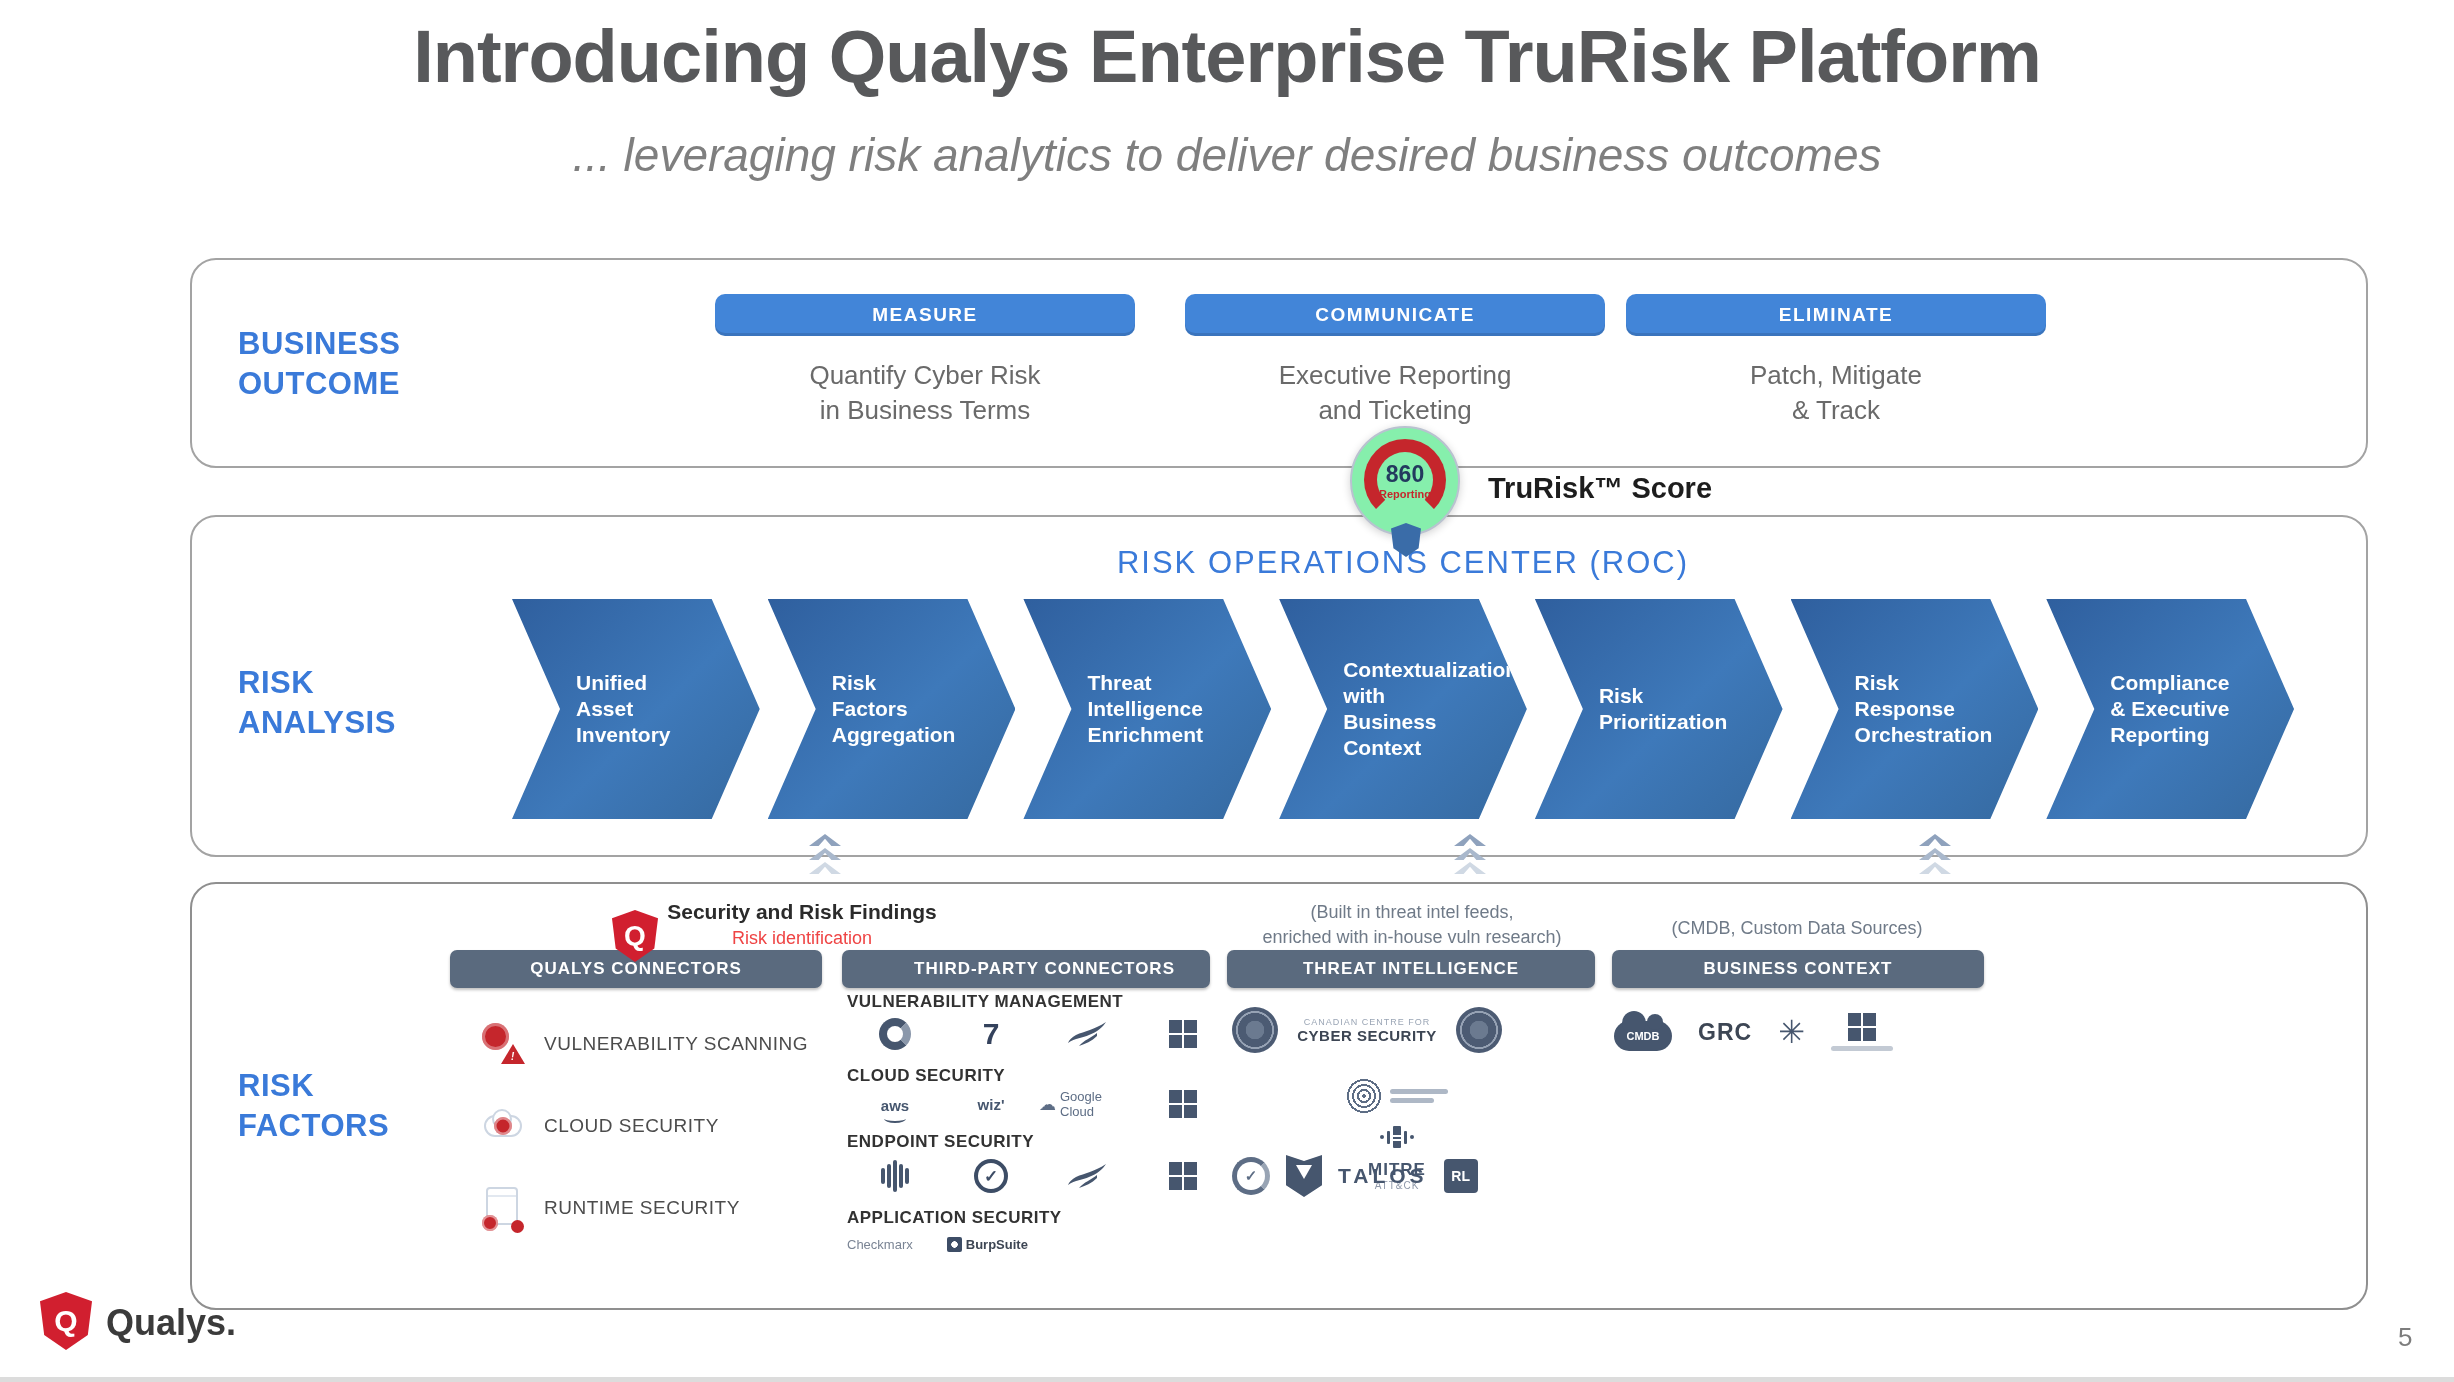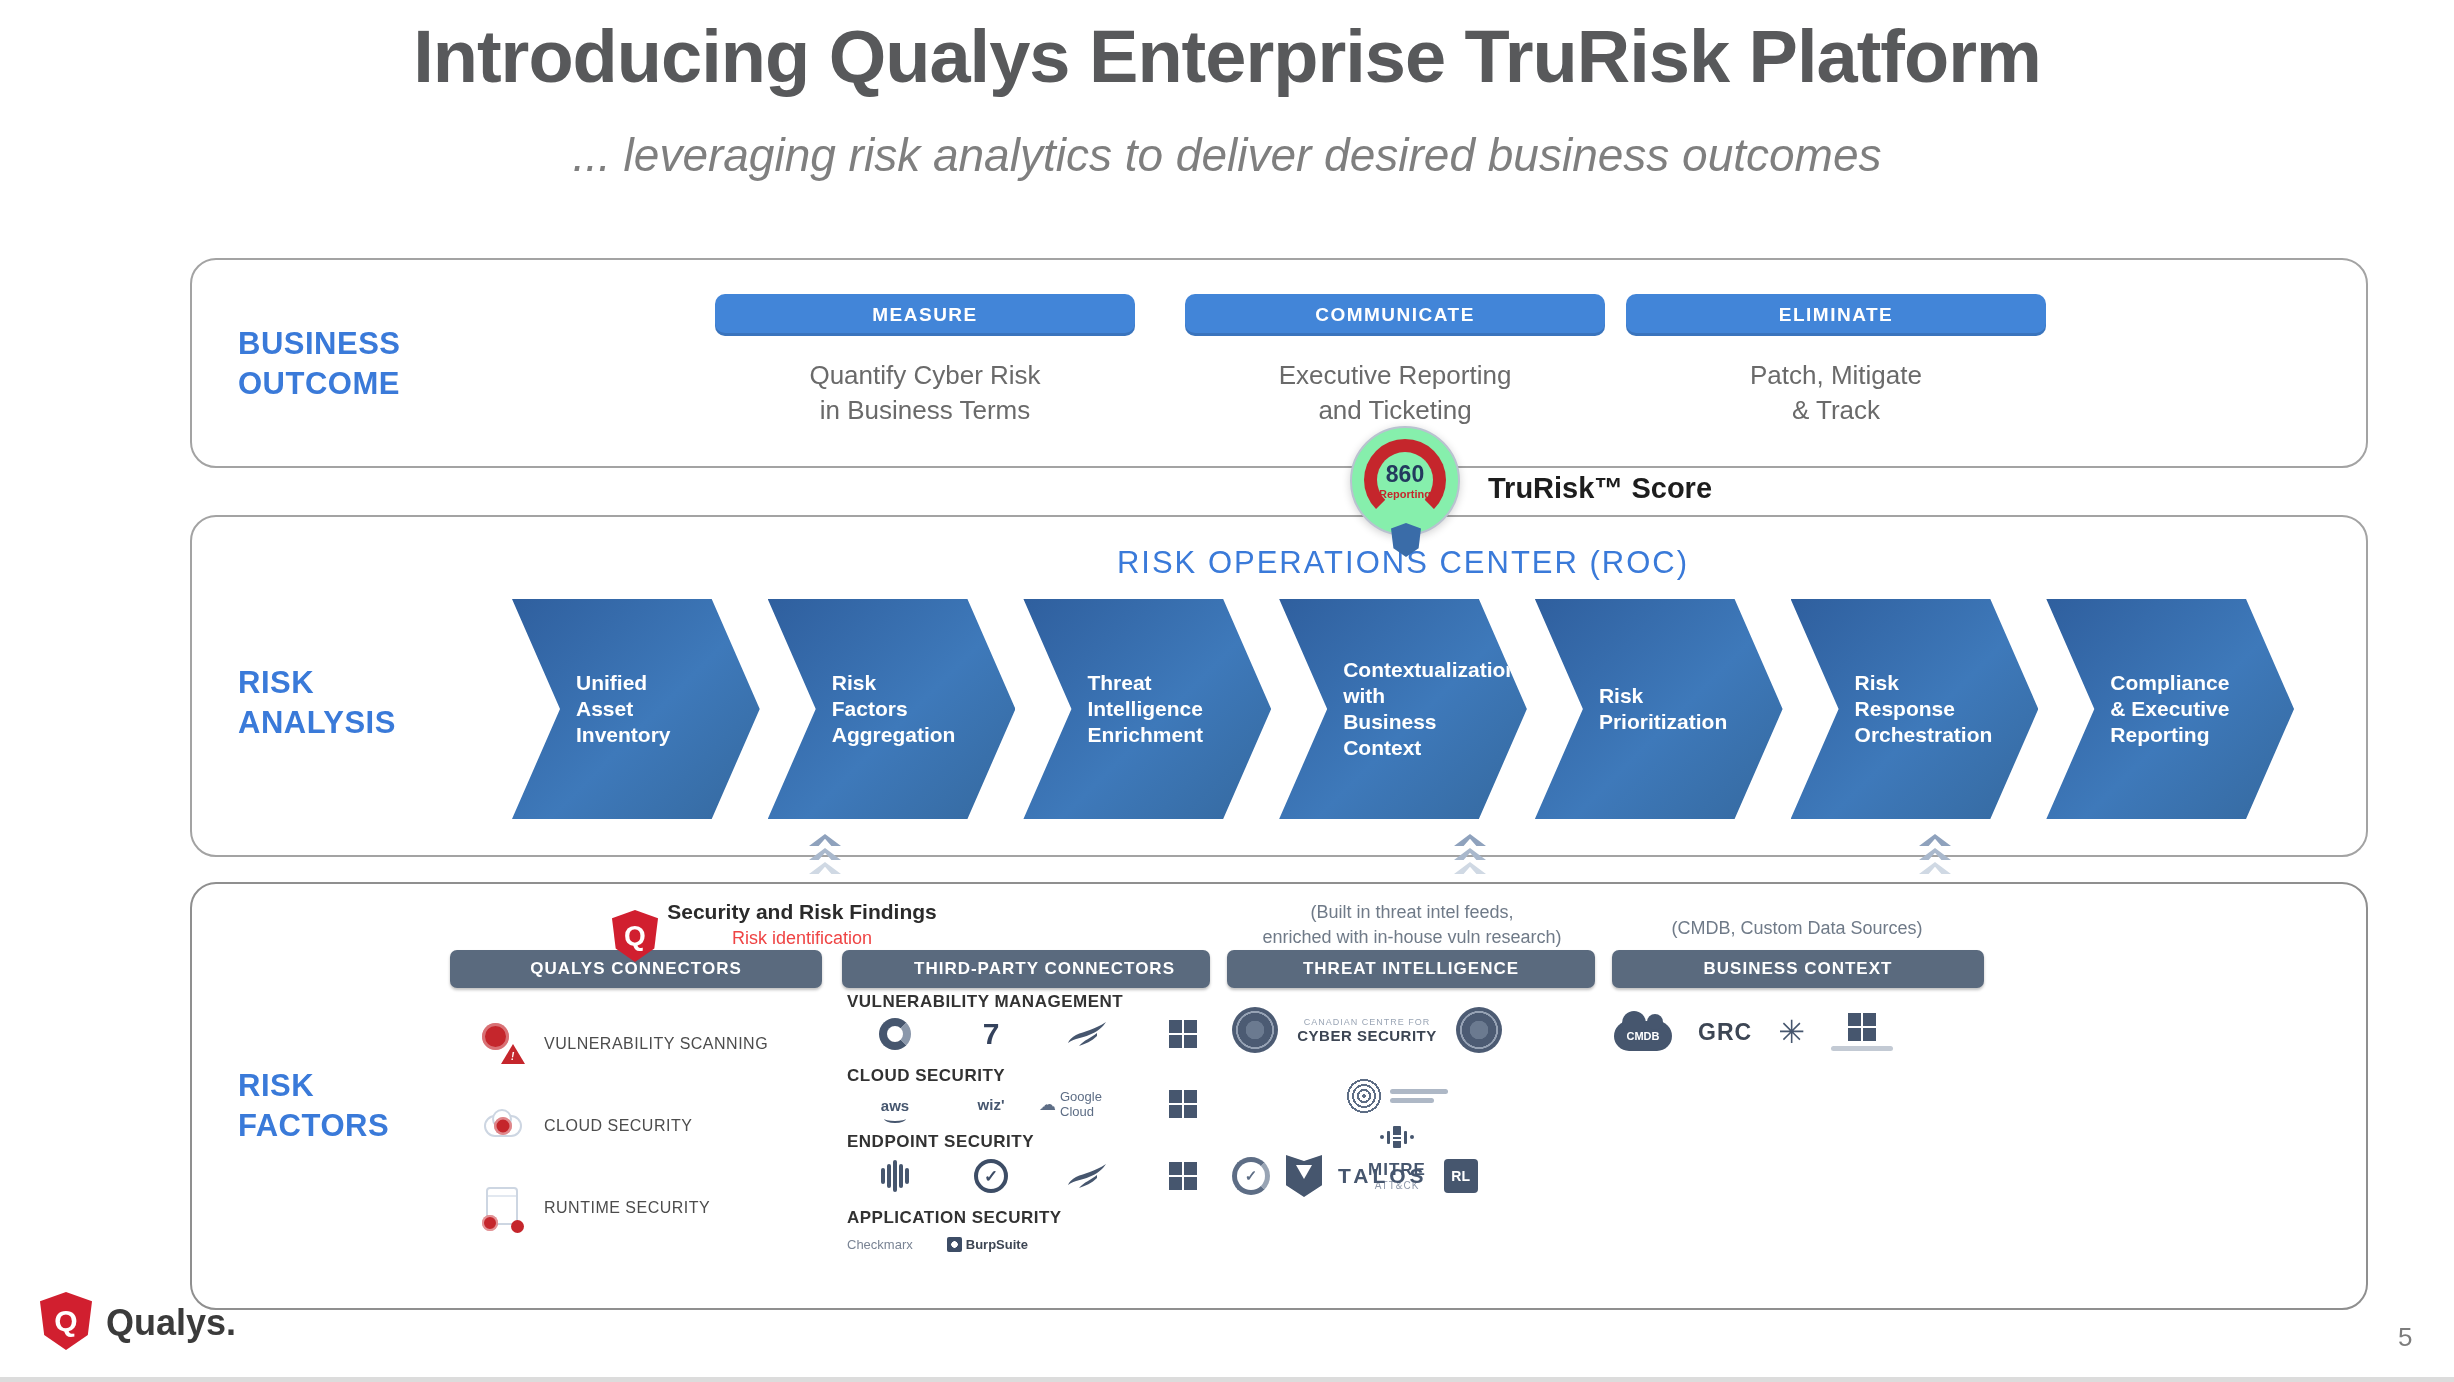--- a/index.html
+++ b/index.html
@@ -88,21 +88,21 @@
                color:#fff; font-size:17px; font-weight:bold; letter-spacing:1px;
                display:flex; align-items:center; justify-content:center;
                box-shadow:0 2px 3px rgba(0,0,0,.25); }
   .gp-1 { left:258px; width:372px; } .gp-2 { left:650px; width:368px;padding-left:37px; }
   .gp-3 { left:1035px; width:368px; } .gp-4 { left:1420px; width:372px; }
 
   
   .qc-row { position:absolute; left:288px; width:340px; height:56px;
             display:flex; align-items:center; gap:18px; }
   .qc-1 { top:132px; } .qc-2 { top:214px; } .qc-3 { top:296px; }
-  .qc-label { font-size:16px; color:#4c4c4c; letter-spacing:0.5px; }
+  .qc-label { font-size:19px; color:#4c4c4c; letter-spacing:0.5px; }
   .qc-icon { position:relative; width:46px; height:46px; flex:0 0 46px; }
   .ic-bug { position:absolute; left:2px; top:2px; width:27px; height:27px; border-radius:50%;
             background:#c5262c; box-shadow:inset 0 0 0 3px rgba(255,255,255,.35); }
   .ic-tri { position:absolute; right:1px; bottom:3px; width:0; height:0;
             border-left:12px solid transparent; border-right:12px solid transparent;
             border-bottom:20px solid #c5262c; }
   .ic-tri b { position:absolute; left:-2px; top:7px; color:#fff; font-size:10px; }
   .ic-cloudline { position:absolute; left:4px; top:12px; width:38px; height:22px;
                   border:2px solid #cdd6e2; border-radius:12px; }
   .ic-cloudline::before { content:""; position:absolute; left:6px; top:-8px; width:16px; height:16px;

